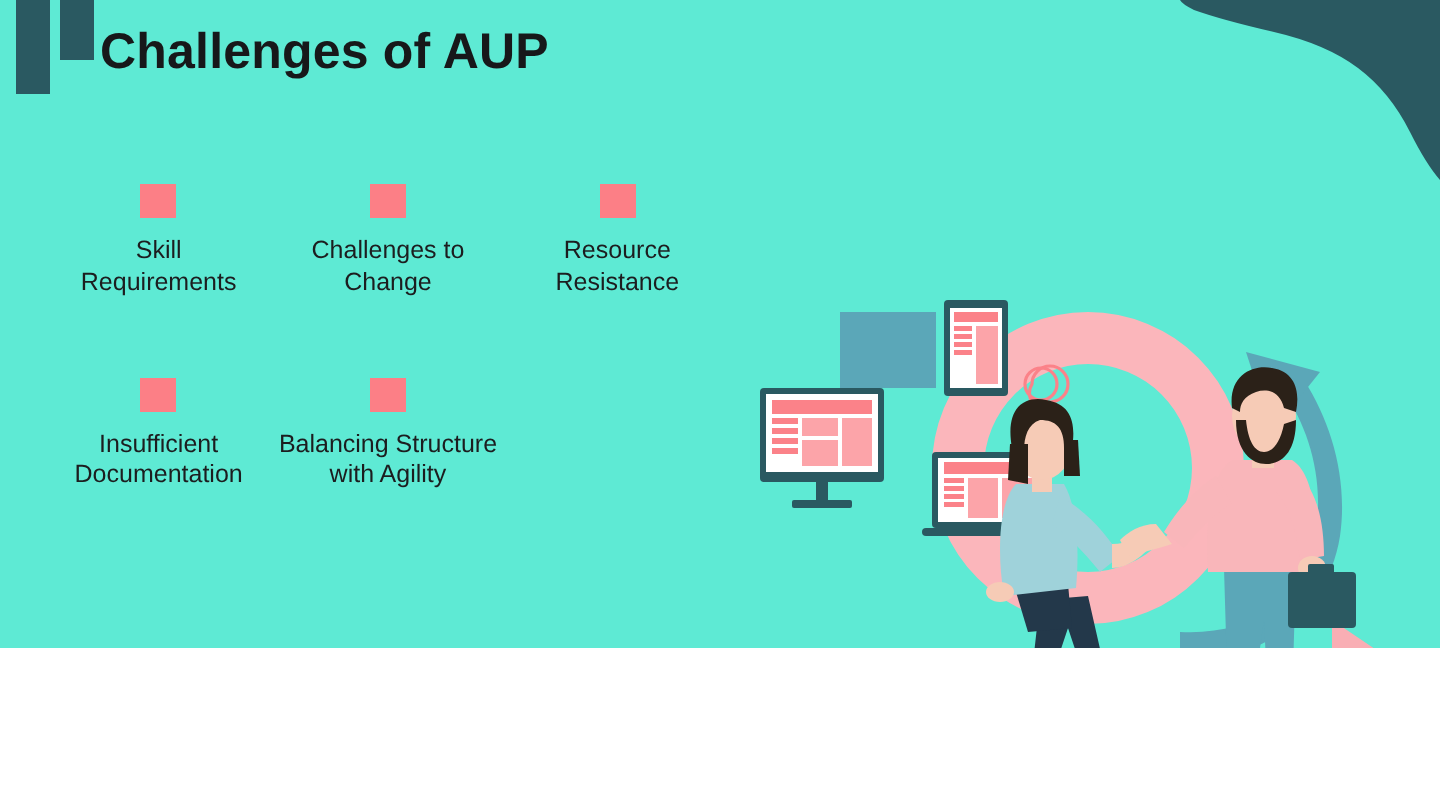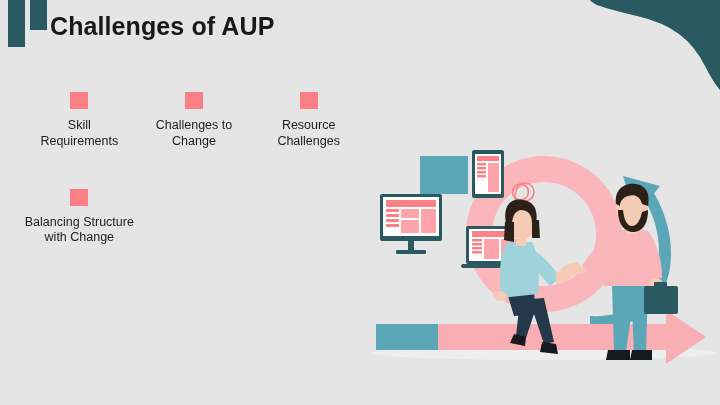--- a/index.html
+++ b/index.html
@@ -6,22 +6,22 @@
     margin: 0;
     padding: 0;
     background: #ffffff;
   }
   body {
     font-family: "Liberation Sans", sans-serif;
   }
   #slide {
     position: relative;
     width: 720px;
-    height: 405px;
-    background: #e5e5e5;
+    height: 324px;
+    background: #5eead4;
     overflow: hidden;
   }
 
   
   .deco-bar {
     position: absolute;
     background: #2a5961;
   }
   #deco-bar-tall {
     left: 8px;
@@ -125,29 +125,34 @@
 
     <div class="bullet-item">
       <div class="bullet-square" style="background: rgb(252, 127, 134);"></div>
       <div class="bullet-label">Challenges to
 Change</div>
     </div>
 
     <div class="bullet-item">
       <div class="bullet-square" style="background: rgb(252, 127, 134);"></div>
       <div class="bullet-label">Resource
-Challenges</div>
-    </div>
-
-
+Resistance</div>
+    </div>
+
+
+    <div class="bullet-item">
+      <div class="bullet-square" style="background: rgb(252, 127, 134);"></div>
+      <div class="bullet-label">Insufficient
+Documentation</div>
+    </div>
 
     <div class="bullet-item">
       <div class="bullet-square" style="background: rgb(252, 127, 134);"></div>
       <div class="bullet-label">Balancing Structure
-with Change</div>
+with Agility</div>
     </div>
 
   </div>
 
   <svg id="illustration" viewBox="0 0 352 267">
 
     <ellipse cx="176" cy="215" rx="172" ry="7" fill="#eceef0"></ellipse>
 
     <g>
       <path d="M176 18

